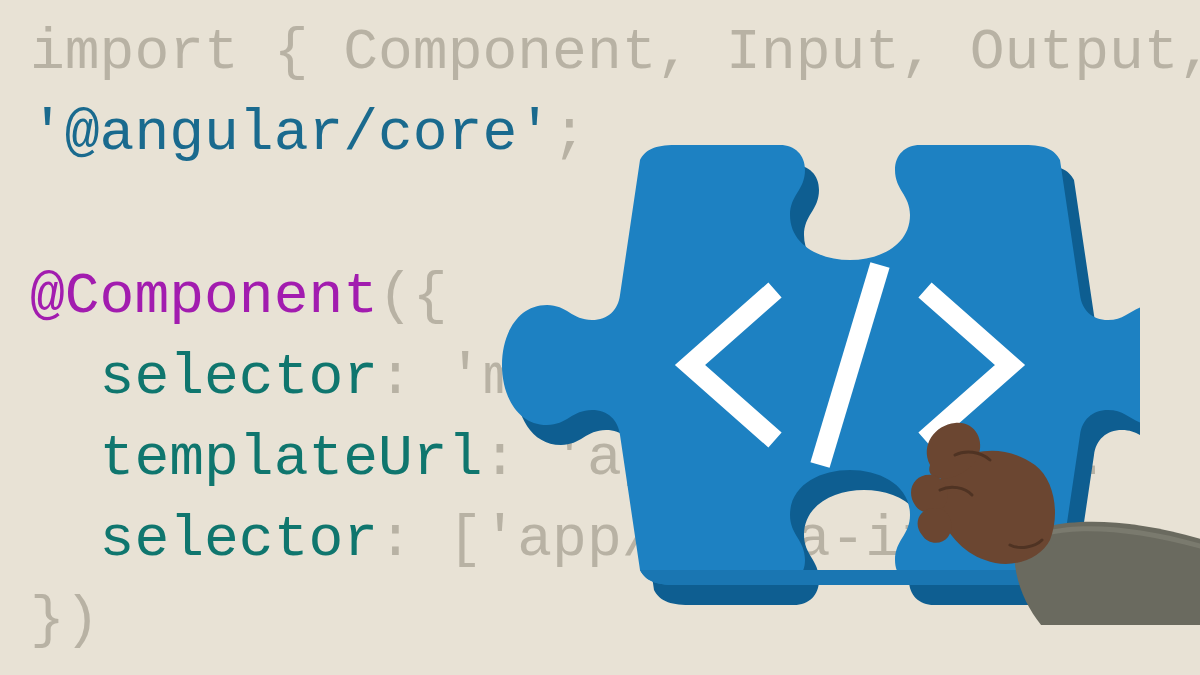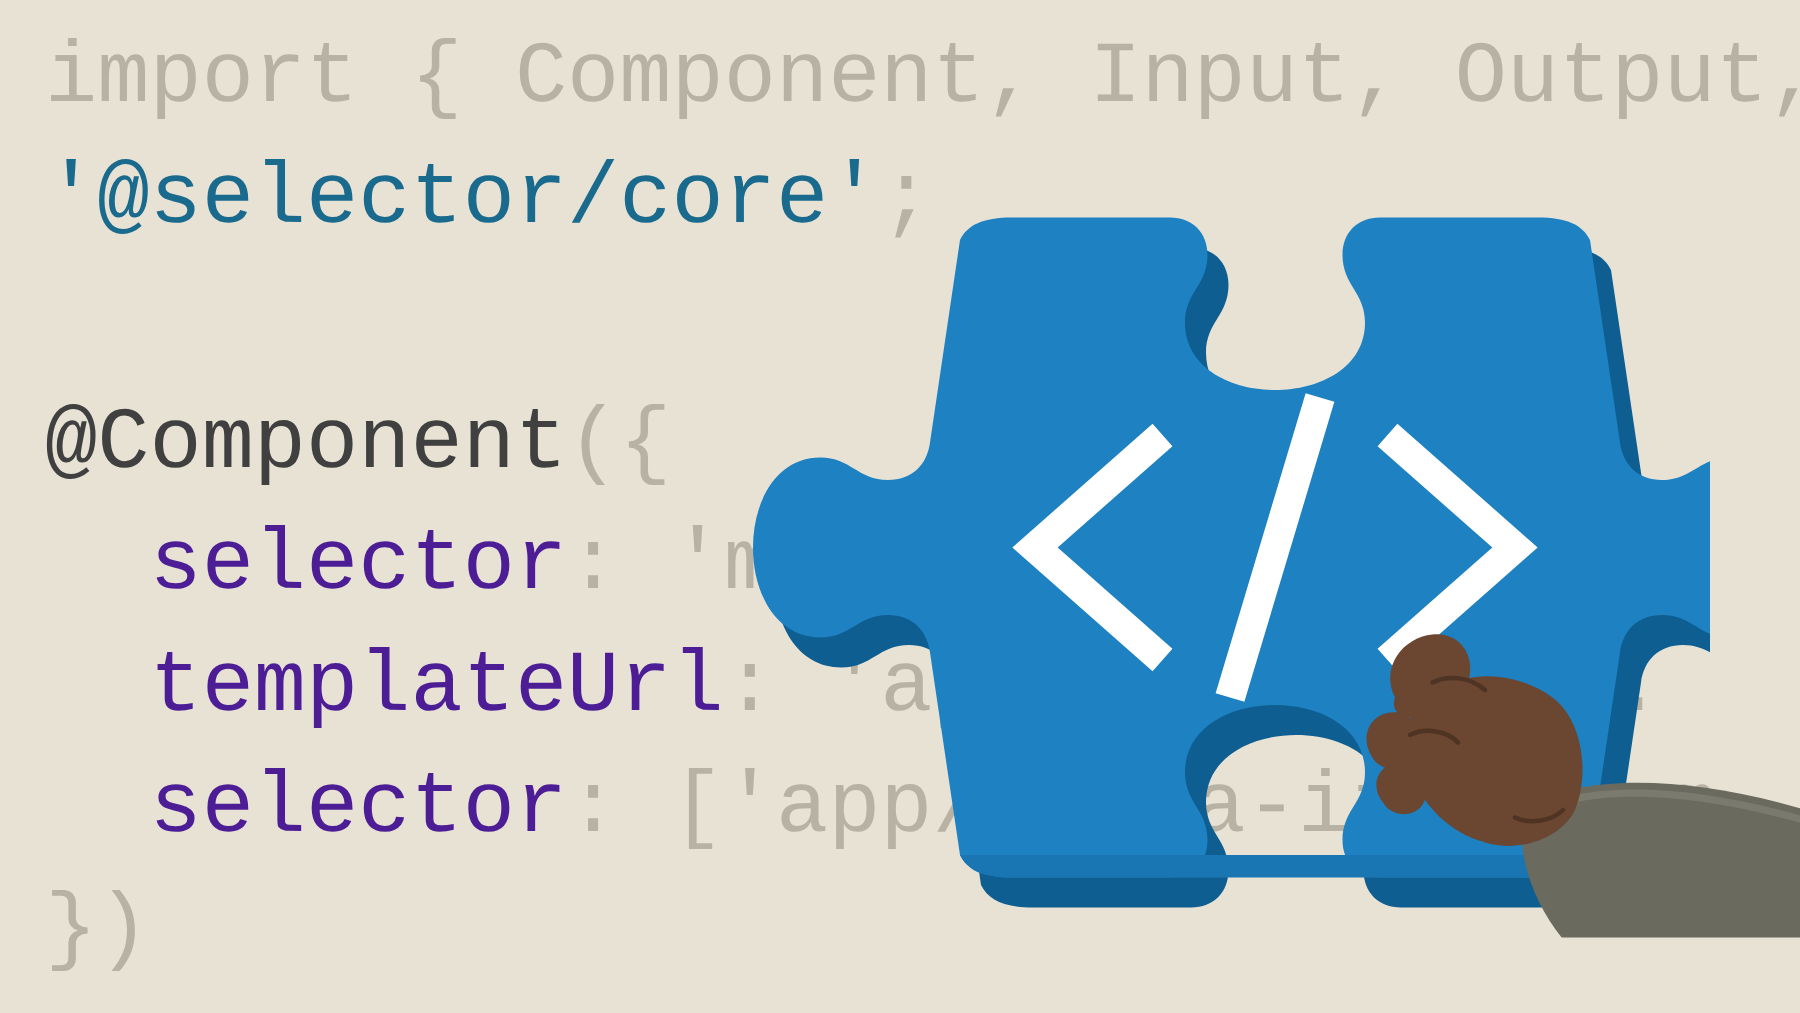--- a/index.html
+++ b/index.html
@@ -15,22 +15,22 @@
     width: 1200px;
     height: 675px;
     padding: 12px 0 0 30px;
     font-size: 58px;
     line-height: 1.4;
     white-space: pre;
     letter-spacing: 0px;
   }
   .gray   { color: #b8b2a4; }
   .blue   { color: #1a6a8e; }
-  .dblue  { color: #404040; }
-  .teal   { color: #4c1d95; margin-top: 32px; }
+  .dblue  { color: #a21caf; }
+  .teal   { color: #0f766e; margin-top: 32px; }
 
   .puzzle-wrap {
     position: absolute;
     top: 85px;
     left: 490px;
     width: 650px;
     height: 560px;
   }
   .puzzle-wrap svg { width: 100%; height: 100%; }
 
@@ -40,21 +40,21 @@
     right: -10px;
     width: 310px;
     height: 230px;
   }
   .hand-wrap svg { width: 100%; height: 100%; }
 </style>
 </head>
 <body>
 
 <div class="code-bg"><span class="gray">import { Component, Input, Output,</span>
-<span class="blue">'@selector/core'</span><span class="gray">;</span>
+<span class="blue">'@angular/core'</span><span class="gray">;</span>
 <span></span>
 <span class="dblue">@Component</span><span class="gray">({</span>
 <span class="teal">  selector</span><span class="gray">: </span><span class="gray">'mw-m</span>
 <span class="teal">  templateUrl</span><span class="gray">: </span><span class="gray">'app/media-item.</span>
 <span class="teal">  selector</span><span class="gray">: [</span><span class="gray">'app/media-item.com</span>
 <span class="gray">})</span></div>
 
 <div class="puzzle-wrap">
   <svg viewBox="0 0 650 560">
     <defs>

